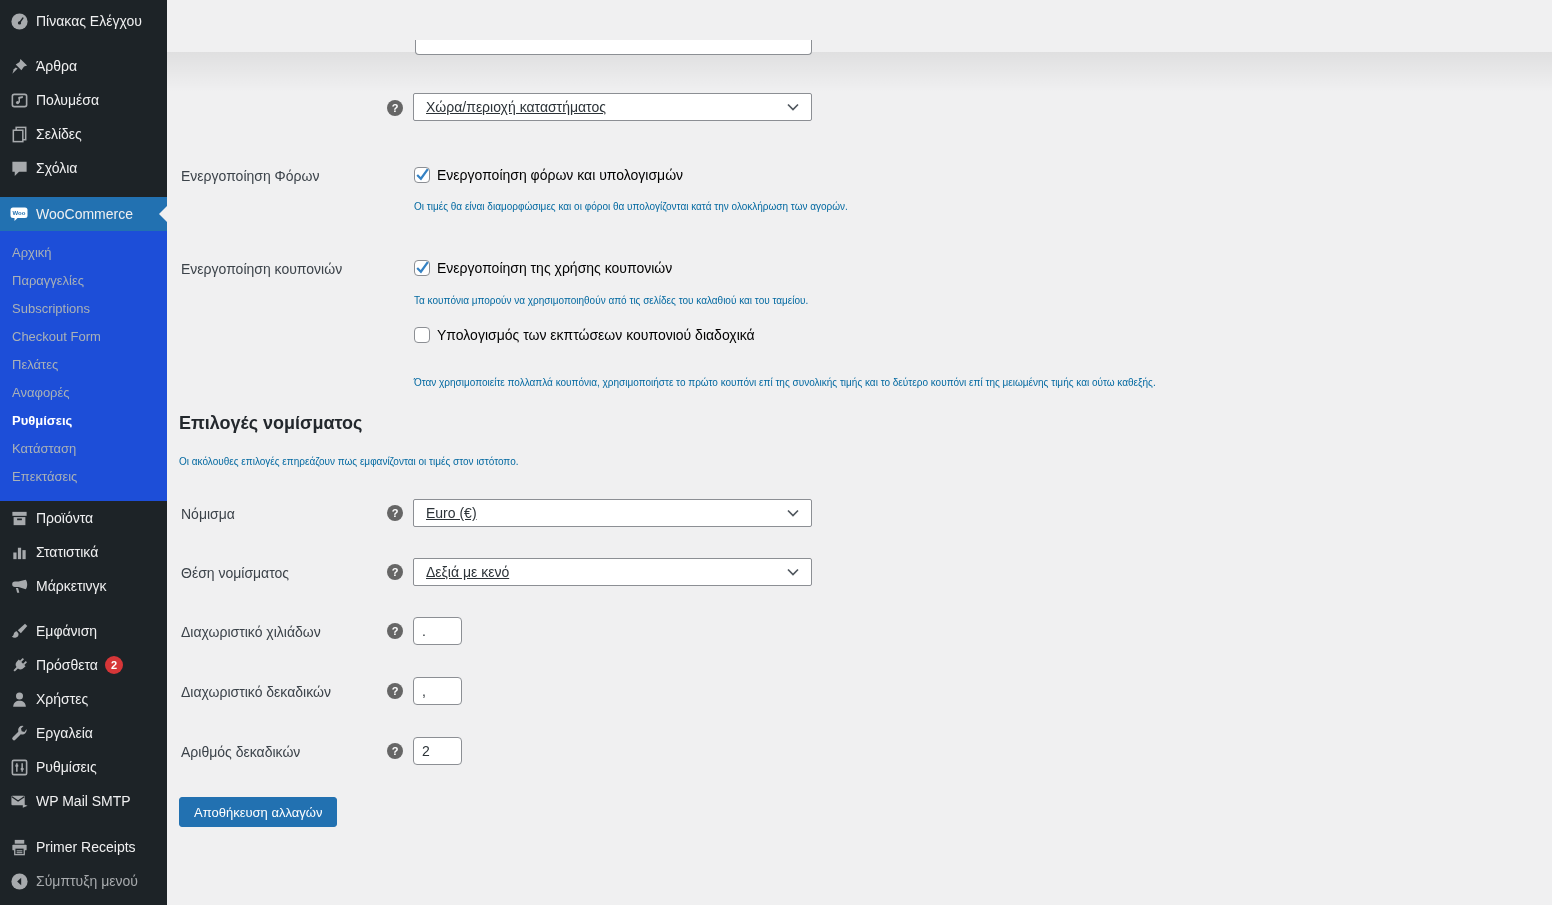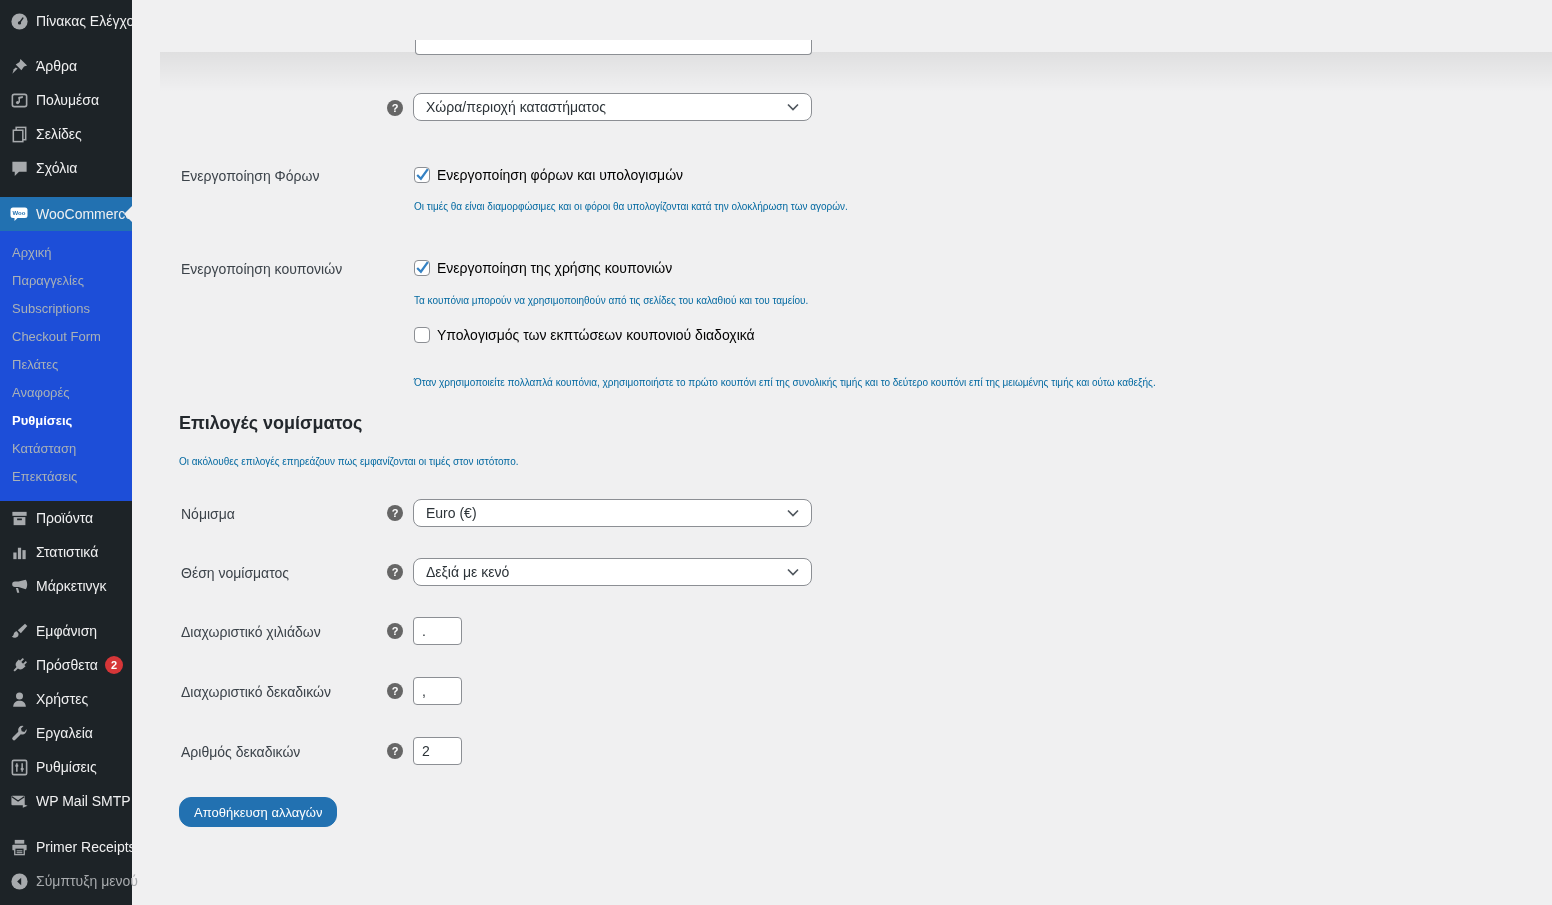--- a/index.html
+++ b/index.html
@@ -1,20 +1,20 @@
 <!DOCTYPE html>
 <html><head>
 <meta charset="utf-8">
 <style>
   html,body{margin:0;padding:0;width:1552px;height:905px;overflow:hidden;
     font-family:"Liberation Sans",sans-serif;background:#f0f0f1;}
   *{box-sizing:border-box;}
 
   
-  #sidebar{position:absolute;left:0;top:0;width:132px;height:905px;background:#1d2327;color:#f0f0f1;z-index:10;}
+  #sidebar{position:absolute;left:0;top:0;width:167px;height:905px;background:#1d2327;color:#f0f0f1;z-index:10;}
   .mi{display:flex;align-items:center;height:34px;font-size:14px;cursor:pointer;position:relative;}
   .mi .ico{width:20px;height:20px;margin-left:9px;display:flex;align-items:center;justify-content:center;flex:none;}
   .mi .mi-label{margin-left:7px;white-space:nowrap;}
   .mi.active{background:#2271b1;}
   .mi.active .arrow{position:absolute;right:0;top:50%;margin-top:-8px;width:0;height:0;
     border-top:8px solid transparent;border-bottom:8px solid transparent;border-right:8px solid #f0f0f1;}
   .mi.dim{color:#a7aaad;}
   .badge{display:inline-block;min-width:18px;height:18px;border-radius:50%;background:#d63638;color:#fff;
     font-size:11px;line-height:18px;text-align:center;margin-left:7px;font-weight:bold;}
   .submenu{background:#1d4ed8;padding:8px 0 10px;}
@@ -29,32 +29,32 @@
     background:linear-gradient(rgba(0,0,0,0.07),rgba(0,0,0,0));z-index:1;}
   .tab{position:absolute;left:40px;top:15px;font-size:14px;color:#50575e;cursor:pointer;}
   #fragment-select{position:absolute;left:255px;top:40px;width:397px;height:15px;background:#fff;
     border:1px solid #8c8f94;border-top:none;border-radius:0 0 4px 4px;z-index:3;}
 
   .lbl{position:absolute;left:21px;width:205px;font-size:14px;line-height:21px;color:#3c434a;}
   .desc{position:absolute;font-size:10px;line-height:21px;color:#0369a1;white-space:nowrap;}
   .h2{position:absolute;left:19px;font-size:18px;font-weight:600;color:#23282d;}
   .help{position:absolute;width:16px;height:16px;border-radius:50%;background:#666;color:#fff;
     font-size:11px;font-weight:bold;text-align:center;line-height:16px;cursor:pointer;}
-  .sel{position:absolute;width:399px;height:28px;background:#fff;border:1px solid #8c8f94;border-radius:8px;
+  .sel{position:absolute;width:399px;height:28px;background:#fff;border:1px solid #8c8f94;border-radius:2px;
     display:flex;align-items:center;justify-content:space-between;padding:0 10px 0 12px;
-    font-size:14px;color:#2c3338;cursor:pointer;}
+    font-size:14px;color:#2c3338;cursor:pointer;text-decoration:underline;}
   .sel .chev{display:flex;align-items:center;}
   .cb{position:absolute;width:16px;height:16px;background:#fff;border:1px solid #8c8f94;border-radius:4px;cursor:pointer;}
   .cb svg{display:none;margin:-2px 0 0 -1px;}
   .cb.checked svg{display:block;}
   .cblabel{position:absolute;font-size:14px;line-height:21px;color:#000000;}
   .smallinput{position:absolute;width:49px;height:28px;background:#fff;border:1px solid #8c8f94;border-radius:4px;
     padding:0 8px;font-size:14px;color:#2c3338;font-family:inherit;}
   .savebtn{position:absolute;left:19px;top:797px;height:30px;padding:0 14px;background:#2271b1;
-    border:1px solid #2271b1;border-radius:12px;color:#fff;font-size:13px;font-family:inherit;cursor:pointer;}
+    border:1px solid #2271b1;border-radius:3px;color:#fff;font-size:13px;font-family:inherit;cursor:pointer;}
 </style>
 </head>
 <body>
 
 <div id="sidebar">
   <div class="gap4"></div>
 
   <div class="mi">
     <span class="ico">
       <svg viewBox="0 0 20 20" width="19" height="19">

